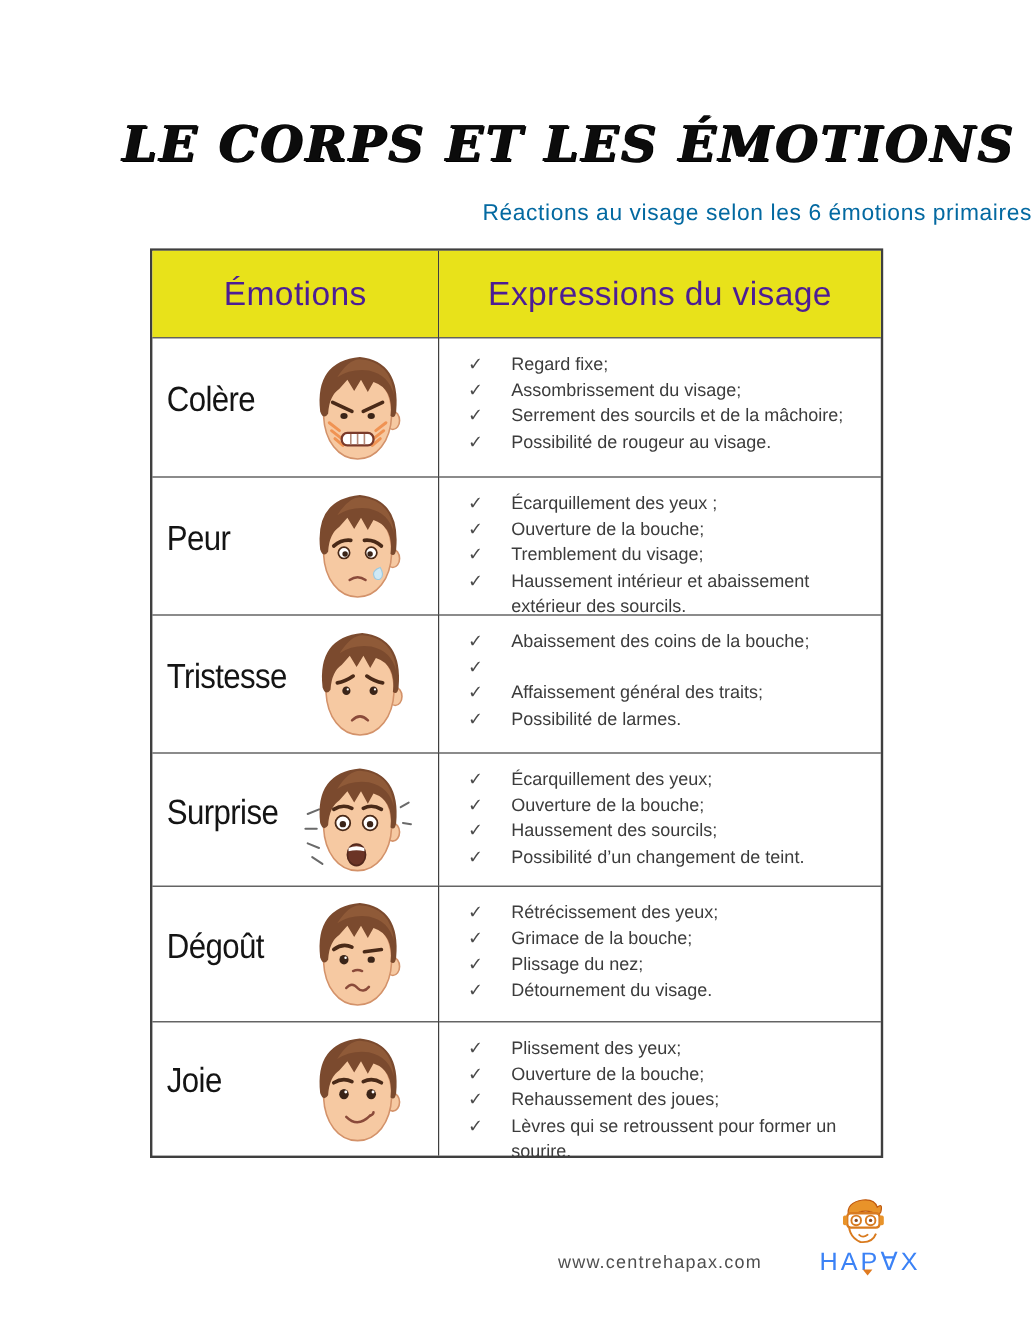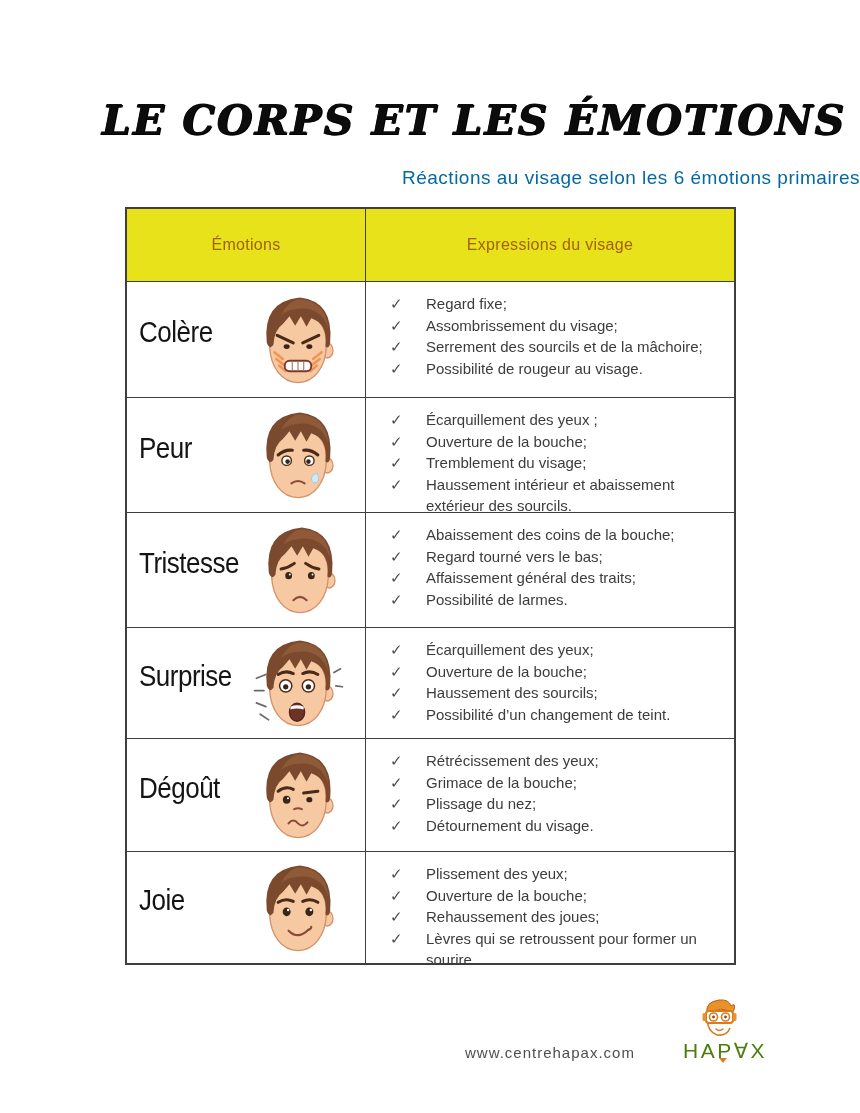--- a/index.html
+++ b/index.html
@@ -30,21 +30,21 @@
     display:grid;
     grid-template-columns:239px 1fr;
     grid-template-rows:72px 116px 115px 115px 111px 113px 112px;
     border:2px solid #3f3f3f;
     background:#fff;
   }
   .cell { border-top:1px solid #3f3f3f; }
   .cell.c1 { border-right:1px solid #3f3f3f; }
   .cell.hdr { border-top:none; background:#e8e21a;
     display:flex; align-items:center; justify-content:center;
-    font-size:16px; color:#a16207; letter-spacing:0.3px;
+    font-size:28px; color:#4c1d95; letter-spacing:0.3px;
   }
   .emotion-cell { display:flex; align-items:center; padding:0 16px 0 12px; }
   .emotion-label {
     flex:0 0 98px; font-size:26px; color:#141414;
     letter-spacing:-0.5px; transform:scaleY(1.12) translateY(-6px);
     transform-origin:left center; font-weight:400;
   }
   .face-wrap { flex:none; width:118px; height:104px; margin-left:2px; }
   .face-wrap svg { width:100%; height:100%; }
   .expr-cell { padding:11px 8px 4px 0; }
@@ -61,21 +61,21 @@
   .mline { stroke:#8a4a3a; stroke-width:2.2; fill:none; stroke-linecap:round; }
   .motion { stroke:#6a6a6a; stroke-width:1.8; stroke-linecap:round; }
   
   .footer-url {
     position:absolute; left:465px; top:1044px;
     font-size:15px; letter-spacing:1px; color:#4f4f4f;
   }
   .logo { position:absolute; left:683px; top:998px; width:74px; text-align:center; }
   .logo-head { width:46px; height:40px; margin:0 auto; display:block; }
   .logo-text {
-    font-size:21px; letter-spacing:2.5px; color:#4d7c0f; font-weight:400;
+    font-size:21px; letter-spacing:2.5px; color:#3b82f6; font-weight:400;
     position:relative; margin-top:1px;
   }
   .logo-caret {
     position:absolute; left:36px; top:19px; width:0; height:0;
     border-left:4px solid transparent; border-right:4px solid transparent;
     border-top:5px solid #e07b20;
   }
 </style>
 </head>
 <body>
@@ -199,21 +199,20 @@
       </span>
     </div>
     <div class="cell expr-cell">
       <ul>
           <li>
             <span class="check">✓</span>
             <span class="itxt">Abaissement des coins de la bouche;</span>
           </li>
           <li>
             <span class="check">✓</span>
-            <span class="itxt">Regard tourné vers le bas;</span>
           </li>
           <li>
             <span class="check">✓</span>
             <span class="itxt">Affaissement général des traits;</span>
           </li>
           <li>
             <span class="check">✓</span>
             <span class="itxt">Possibilité de larmes.</span>
           </li>
         </ul>

